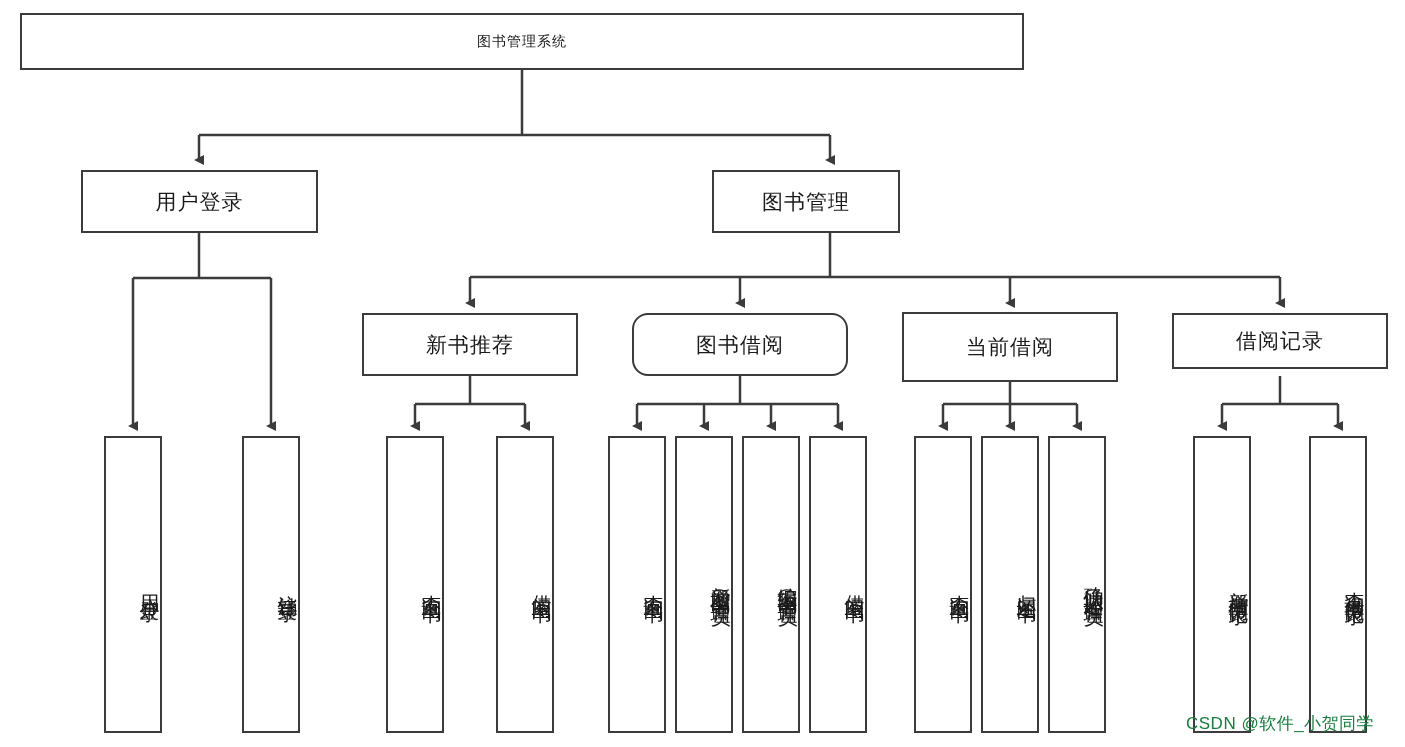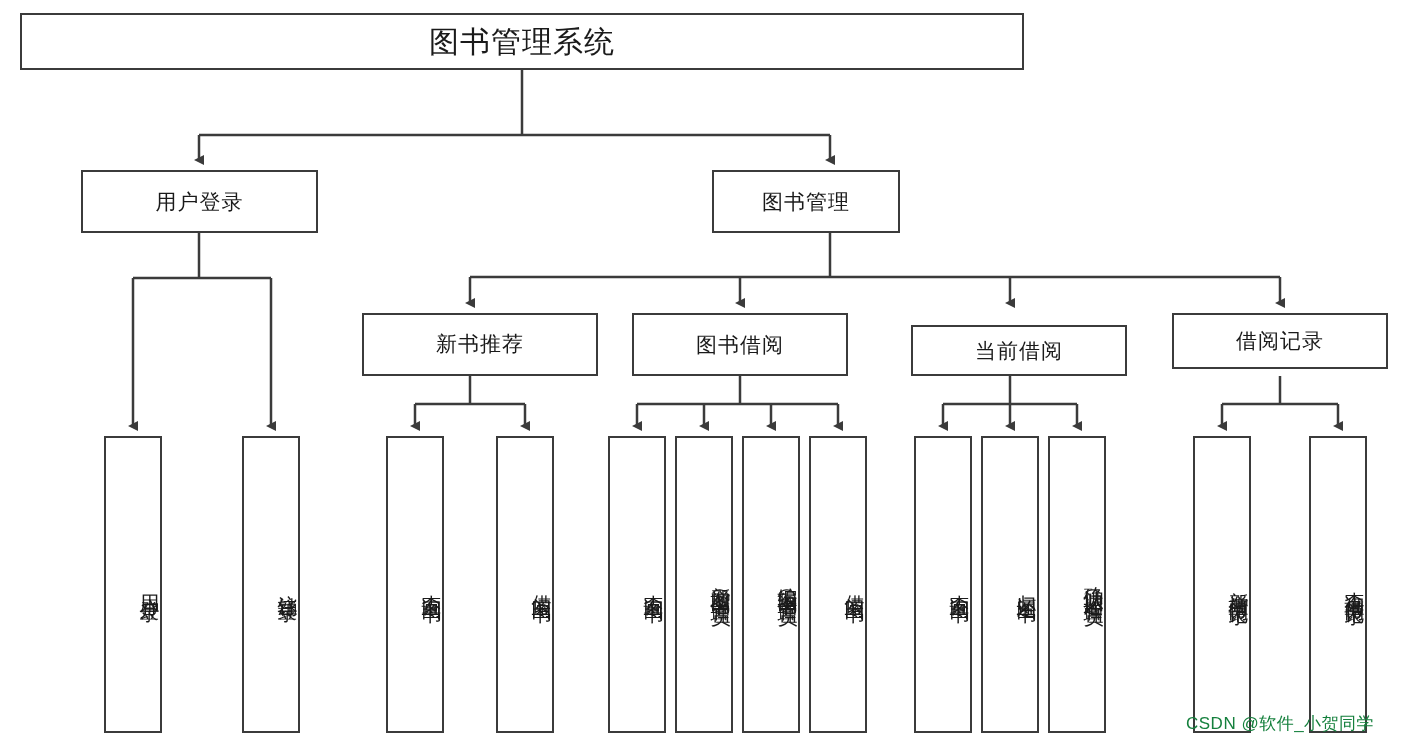--- a/index.html
+++ b/index.html
@@ -41,21 +41,21 @@
     color: #1a1a1a;
   }
 
   .node.horiz {
     font-size: 21px;
     letter-spacing: 1px;
     line-height: 1.2;
   }
 
   .node.root-node {
-    font-size: 30px;
+    font-size: 14px;
   }
 
   .node.vert {
     font-size: 20px;
     writing-mode: vertical-rl;
     text-orientation: upright;
     letter-spacing: 3px;
     padding-top: 6px;
     padding-bottom: 6px;
     align-items: flex-start;
@@ -138,27 +138,27 @@
     <span>图书管理系统</span>
   </div>
 
   <div class="node horiz" style="left:81px; top:170px; width:237px; height:63px;">
     <span>用户登录</span>
   </div>
   <div class="node horiz" style="left:712px; top:170px; width:188px; height:63px;">
     <span>图书管理</span>
   </div>
 
-  <div class="node horiz" style="left:362px; top:313px; width:236px; height:63px;font-family:Liberation Serif, serif;">
+  <div class="node horiz" style="left:362px; top:313px; width:216px; height:63px;">
     <span>新书推荐</span>
   </div>
-  <div class="node horiz" style="left:632px; top:313px; width:216px; height:63px;">
+  <div class="node horiz" style="left:632px; top:313px; width:216px; height:63px;border-radius:16px;">
     <span>图书借阅</span>
   </div>
-  <div class="node horiz" style="left:902px; top:325px; width:216px; height:51px;margin-left:9px;">
+  <div class="node horiz" style="left:902px; top:312px; width:216px; height:70px;">
     <span>当前借阅</span>
   </div>
   <div class="node horiz" style="left:1172px; top:313px; width:216px; height:56px;">
     <span>借阅记录</span>
   </div>
 
   <div class="node vert" style="left:104px; top:436px; width:58px; height:297px;">
     <span class="vlabel">用户登录</span>
   </div>
   <div class="node vert" style="left:242px; top:436px; width:58px; height:297px;">

